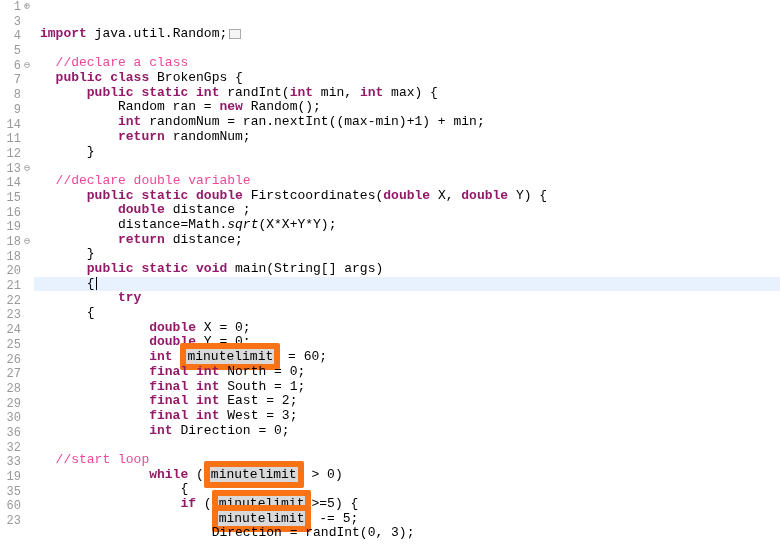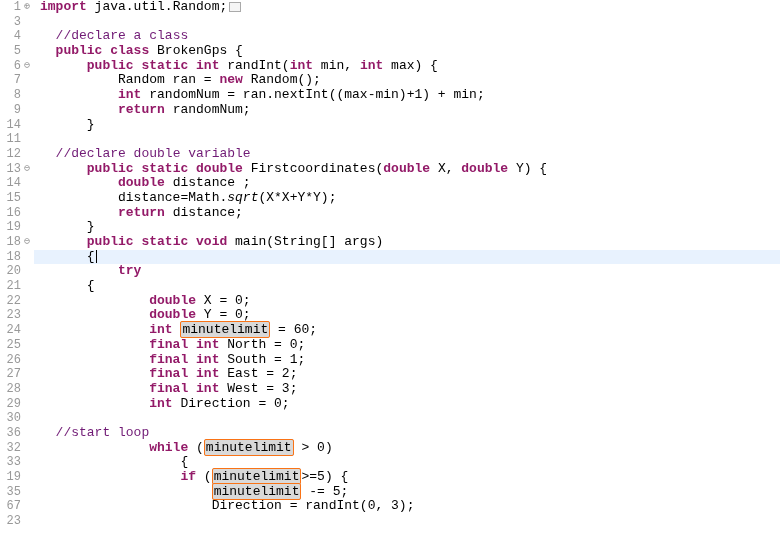--- a/index.html
+++ b/index.html
@@ -35,31 +35,32 @@
     .marker {
       width: 10px;
       text-align: center;
       font-size: 10px;
       margin-left: 1px;
     }
     .code {
       flex: 1 1 auto;
       white-space: pre;
       overflow: hidden;
+      margin-top: 27px;
     }
     .code-line {
       height: 14.7px;
       line-height: 14.7px;
       padding-left: 6px;
     }
     .hl-line { background: #e8f2fe; }
     .kw { color: #931a68; font-weight: bold; }
-    .comment { color: #701a75; text-align: center; }
+    .comment { color: #ec4899; text-align: center; }
     .func-italic { font-style: italic; }
-    .hl-box { background: #d9d9d9; border: 1px solid #f97316; border-radius: 2px; padding: 0 1px; }
+    .hl-box { background: #d9d9d9; border: 6px solid #f97316; border-radius: 2px; padding: 0 1px; }
     .fold-box {
       display: inline-block;
       border: 1px solid #aaa;
       width: 12px;
       height: 10px;
       vertical-align: middle;
       margin-left: 2px;
       background: #f5f5f5;
     }
     .cursor {
@@ -206,21 +207,21 @@
       </div>
       <div class="gutter-line">
         <span>19</span>
         <span class="marker"></span>
       </div>
       <div class="gutter-line">
         <span>35</span>
         <span class="marker"></span>
       </div>
       <div class="gutter-line">
-        <span>67</span>
+        <span>60</span>
         <span class="marker"></span>
       </div>
       <div class="gutter-line">
         <span>23</span>
         <span class="marker"></span>
       </div>
     </div>
   <div class="code"><div class="code-line"><span class="kw">import</span><span> java.util.Random;</span><span class="fold-box"></span></div><div class="code-line"></div><div class="code-line"><span>  </span><span class="comment">//declare a class</span></div><div class="code-line"><span>  </span><span class="kw">public class</span><span> BrokenGps {</span></div><div class="code-line"><span>      </span><span class="kw">public static int</span><span> randInt(</span><span class="kw">int</span><span> min, </span><span class="kw">int</span><span> max) {</span></div><div class="code-line"><span>          Random ran = </span><span class="kw">new</span><span> Random();</span></div><div class="code-line"><span>          </span><span class="kw">int</span><span> randomNum = ran.nextInt((max-min)+1) + min;</span></div><div class="code-line"><span>          </span><span class="kw">return</span><span> randomNum;</span></div><div class="code-line"><span>      }</span></div><div class="code-line"></div><div class="code-line"><span>  </span><span class="comment">//declare double variable</span></div><div class="code-line"><span>      </span><span class="kw">public static double</span><span> Firstcoordinates(</span><span class="kw">double</span><span> X, </span><span class="kw">double</span><span> Y) {</span></div><div class="code-line"><span>          </span><span class="kw">double</span><span> distance ;</span></div><div class="code-line"><span>          distance=Math.</span><span class="func-italic">sqrt</span><span>(X*X+Y*Y);</span></div><div class="code-line"><span>          </span><span class="kw">return</span><span> distance;</span></div><div class="code-line"><span>      }</span></div><div class="code-line"><span>      </span><span class="kw">public static void</span><span> main(String[] args)</span></div><div class="code-line hl-line"><span>      {</span><span class="cursor"></span></div><div class="code-line"><span>          </span><span class="kw">try</span></div><div class="code-line"><span>      {</span></div><div class="code-line"><span>              </span><span class="kw">double</span><span> X = 0;</span></div><div class="code-line"><span>              </span><span class="kw">double</span><span> Y = 0;</span></div><div class="code-line"><span>              </span><span class="kw">int</span><span> </span><span class="hl-box">minutelimit</span><span> = 60;</span></div><div class="code-line"><span>              </span><span class="kw">final int</span><span> North = 0;</span></div><div class="code-line"><span>              </span><span class="kw">final int</span><span> South = 1;</span></div><div class="code-line"><span>              </span><span class="kw">final int</span><span> East = 2;</span></div><div class="code-line"><span>              </span><span class="kw">final int</span><span> West = 3;</span></div><div class="code-line"><span>              </span><span class="kw">int</span><span> Direction = 0;</span></div><div class="code-line"></div><div class="code-line"><span>  </span><span class="comment">//start loop</span></div><div class="code-line"><span>              </span><span class="kw">while</span><span> (</span><span class="hl-box">minutelimit</span><span> &gt; 0)</span></div><div class="code-line"><span>                  {</span></div><div class="code-line"><span>                  </span><span class="kw">if</span><span> (</span><span class="hl-box">minutelimit</span><span>&gt;=5) {</span></div><div class="code-line"><span>                      </span><span class="hl-box">minutelimit</span><span> -= 5;</span></div><div class="code-line"><span>                      Direction = randInt(0, 3);</span></div><div class="code-line"></div></div>
 </div>
 

